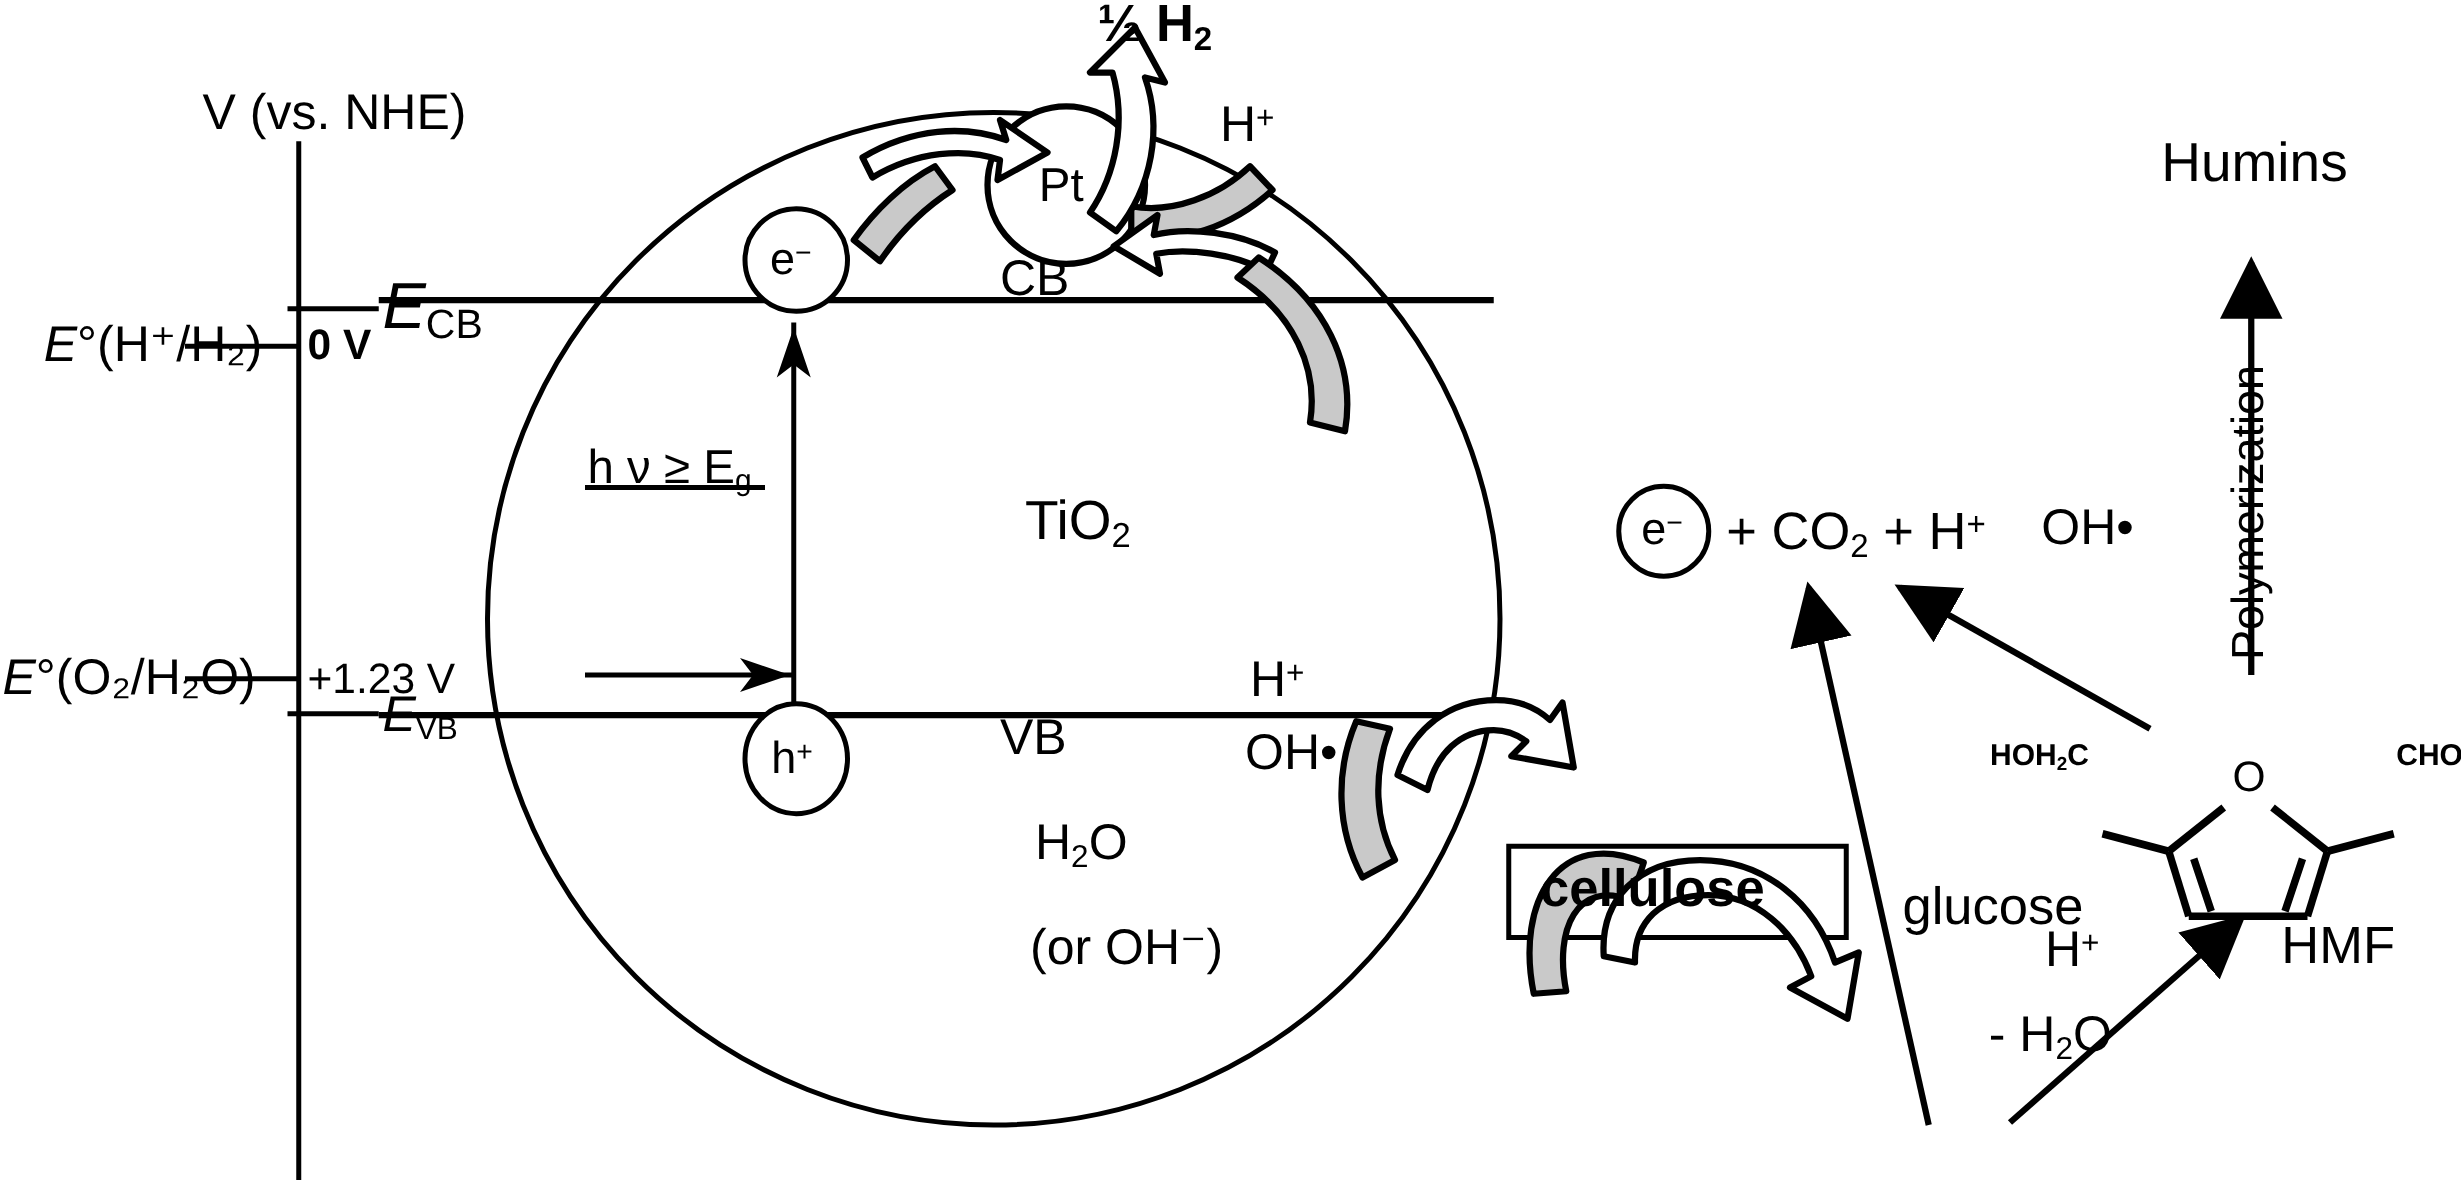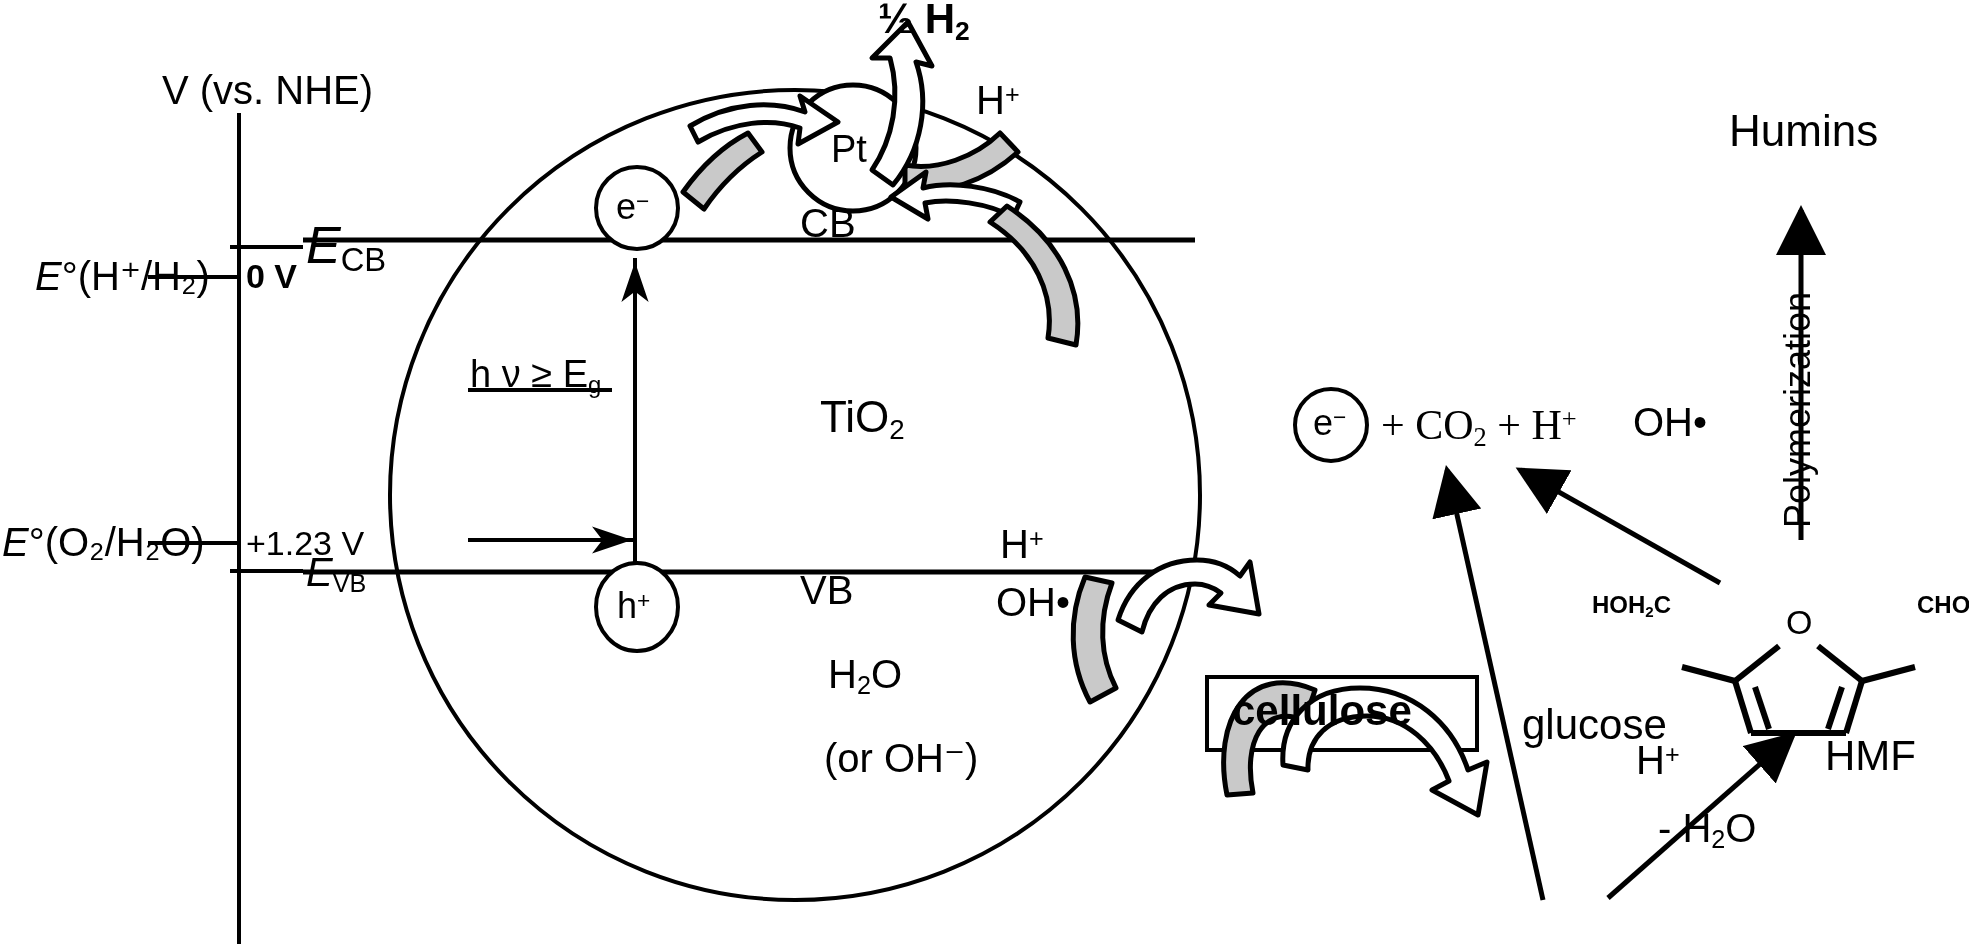--- a/index.html
+++ b/index.html
@@ -166,21 +166,21 @@
     <span>½</span>&nbsp;<span>H</span><sub>2</sub>
   </div>
 
   <div class="lbl" style="left:976px;top:80px;font-size:40px;">
     <span>H</span><sup>+</sup>
   </div>
 
   <div class="lbl" style="left:1313px;top:405px;font-size:36px;">
     <span>e</span><sup>−</sup>
   </div>
-  <div class="lbl" style="left:1381px;top:404px;font-size:42px;font-family:Liberation Serif, serif;">
+  <div class="lbl" style="left:1381px;top:404px;font-size:42px;">
     <span>+</span>&nbsp;<span>CO</span><sub>2</sub>&nbsp;<span>+</span>&nbsp;<span>H</span><sup>+</sup>
   </div>
 
   <div class="lbl" style="left:1000px;top:524px;font-size:40px;">
     <span>H</span><sup>+</sup>
   </div>
   <div class="lbl" style="left:996px;top:582px;font-size:40px;">OH•</div>
 
   <div class="lbl" style="left:828px;top:654px;font-size:40px;text-align:right;">
     <span>H</span><sub>2</sub><span>O</span>
@@ -196,20 +196,20 @@
   <div class="lbl b" style="left:1592px;top:593px;font-size:24px;">
     <span>HOH</span><sub>2</sub><span>C</span>
   </div>
   <div class="lbl b" style="left:1917px;top:593px;font-size:24px;">CHO</div>
   <div class="lbl" style="left:1786px;top:605px;font-size:34px;">O</div>
   <div class="lbl" style="left:1825px;top:735px;font-size:42px;">HMF</div>
 
   <div class="lbl" style="left:1636px;top:740px;font-size:40px;">
     <span>H</span><sup>+</sup>
   </div>
-  <div class="lbl" style="left:1658px;top:808px;font-size:40px;text-align:right;">
+  <div class="lbl" style="left:1591px;top:808px;font-size:40px;text-align:right;">
     <span>- H</span><sub>2</sub><span>O</span>
   </div>
 
   <div class="lbl" style="left:1729px;top:109px;font-size:44px;">Humins</div>
   <div class="lbl vert" style="left:1780px;top:528px;font-size:36px;transform:rotate(-90deg);">Polymerization</div>
 
 </div>
 
 </body></html>

